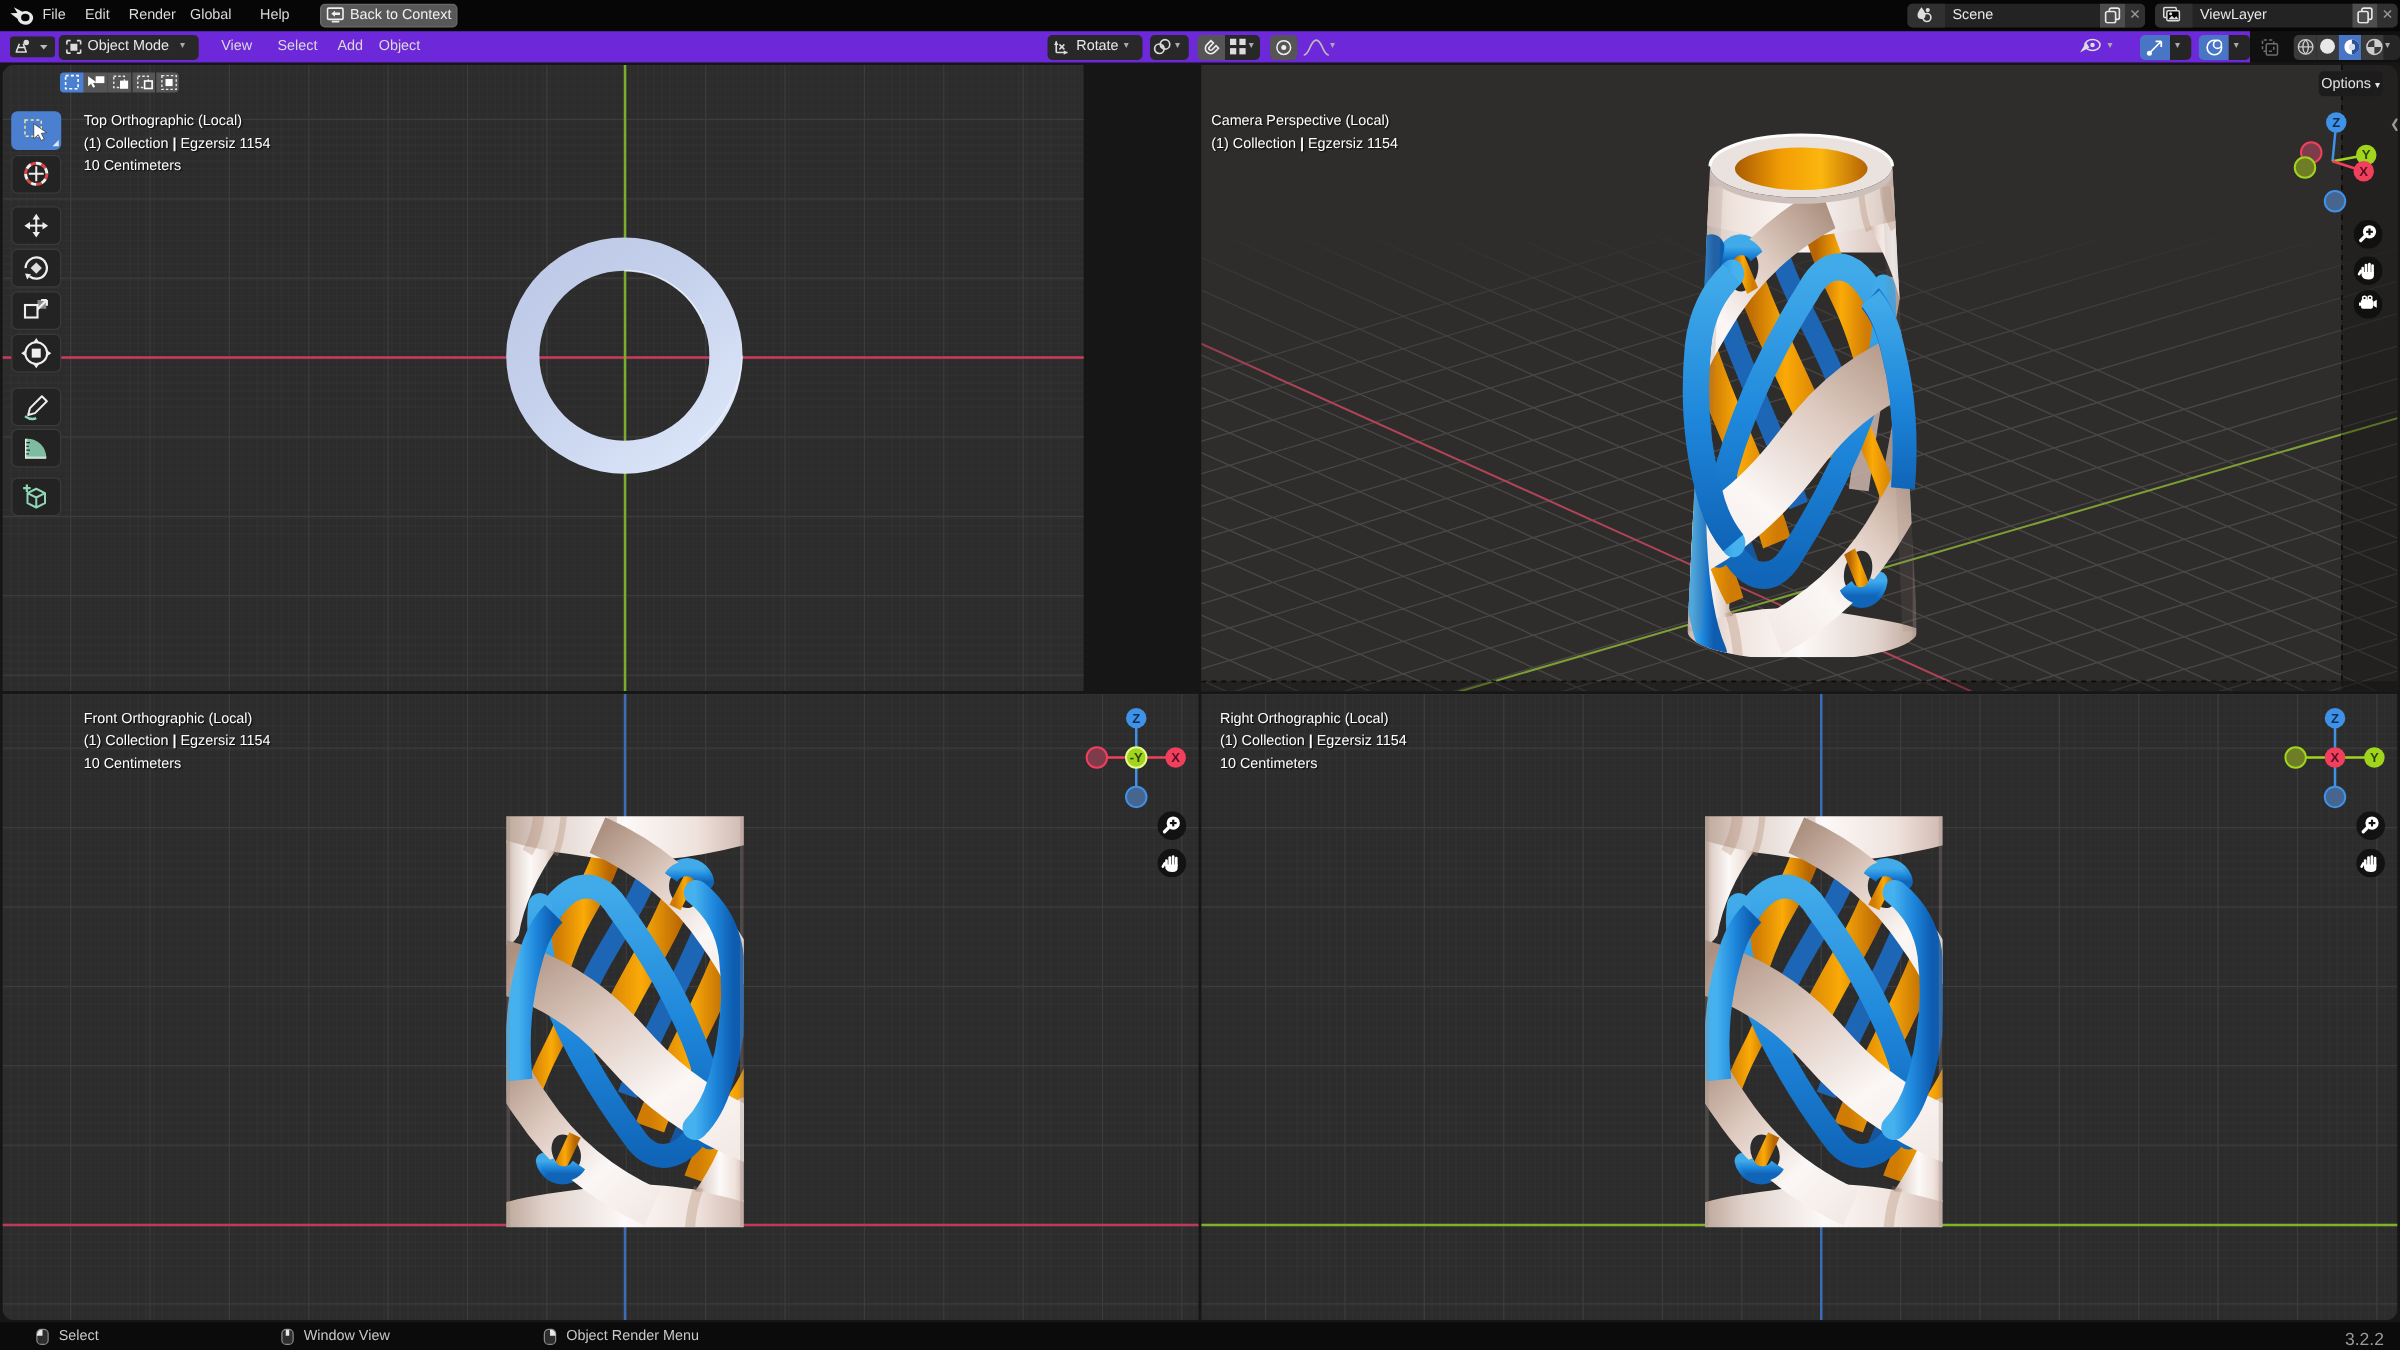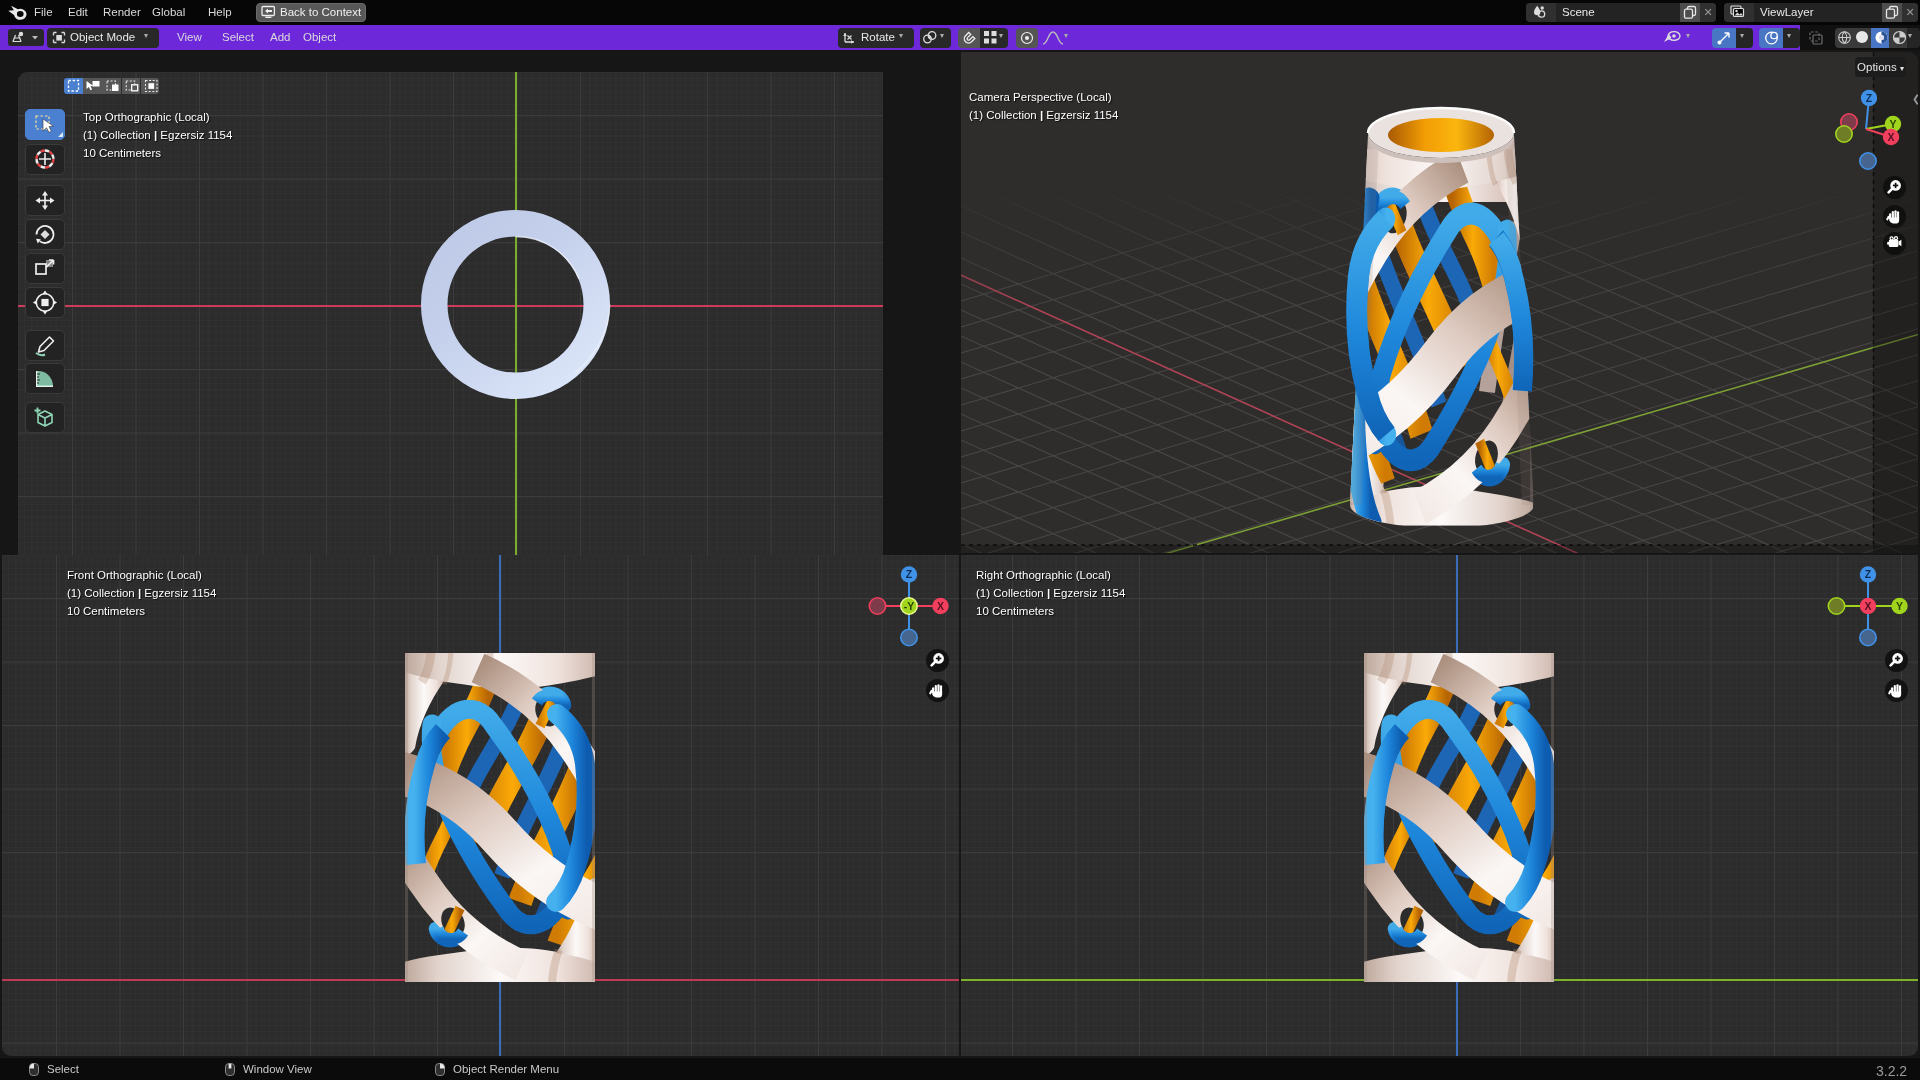--- a/index.html
+++ b/index.html
@@ -7,21 +7,21 @@
 .abs{position:absolute}
 #stage{position:relative;width:1920px;height:1080px}
 .vp{position:absolute;overflow:hidden;background:#2c2c2c}
 .vplabel{position:absolute;color:#fff;font-size:11.5px;line-height:18px;
   text-shadow:1px 1px 1px rgba(0,0,0,.8);white-space:nowrap}
 .menu{color:#dadada;font-size:11.5px}
 </style></head><body>
 <div id="stage">
 
 <div class="abs" style="left:0;top:50px;width:1920px;height:1008px;background:#161616"></div>
-<div class="vp" style="left:18px;top:52px;width:865px;height:501px;background-image:repeating-linear-gradient(to right,rgba(255,255,255,0.016) 0 1px,transparent 1px 6.35px),repeating-linear-gradient(to bottom,rgba(255,255,255,0.016) 0 1px,transparent 1px 6.35px);border-top-left-radius:9px;margin-top:20px;">
+<div class="vp" style="left:2px;top:52px;width:865px;height:501px;background-image:repeating-linear-gradient(to right,rgba(255,255,255,0.016) 0 1px,transparent 1px 6.35px),repeating-linear-gradient(to bottom,rgba(255,255,255,0.016) 0 1px,transparent 1px 6.35px);border-top-left-radius:9px;">
       <svg class="abs" style="left:0;top:0" width="957" height="501">
         <g stroke="#3c3c3c" stroke-width="1">
           <line x1="54.5" y1="0" x2="54.5" y2="501"></line>
           <line x1="118.0" y1="0" x2="118.0" y2="501"></line>
           <line x1="181.5" y1="0" x2="181.5" y2="501"></line>
           <line x1="245.0" y1="0" x2="245.0" y2="501"></line>
           <line x1="308.5" y1="0" x2="308.5" y2="501"></line>
           <line x1="372.0" y1="0" x2="372.0" y2="501"></line>
           <line x1="435.5" y1="0" x2="435.5" y2="501"></line>
           <line x1="499.0" y1="0" x2="499.0" y2="501"></line>

